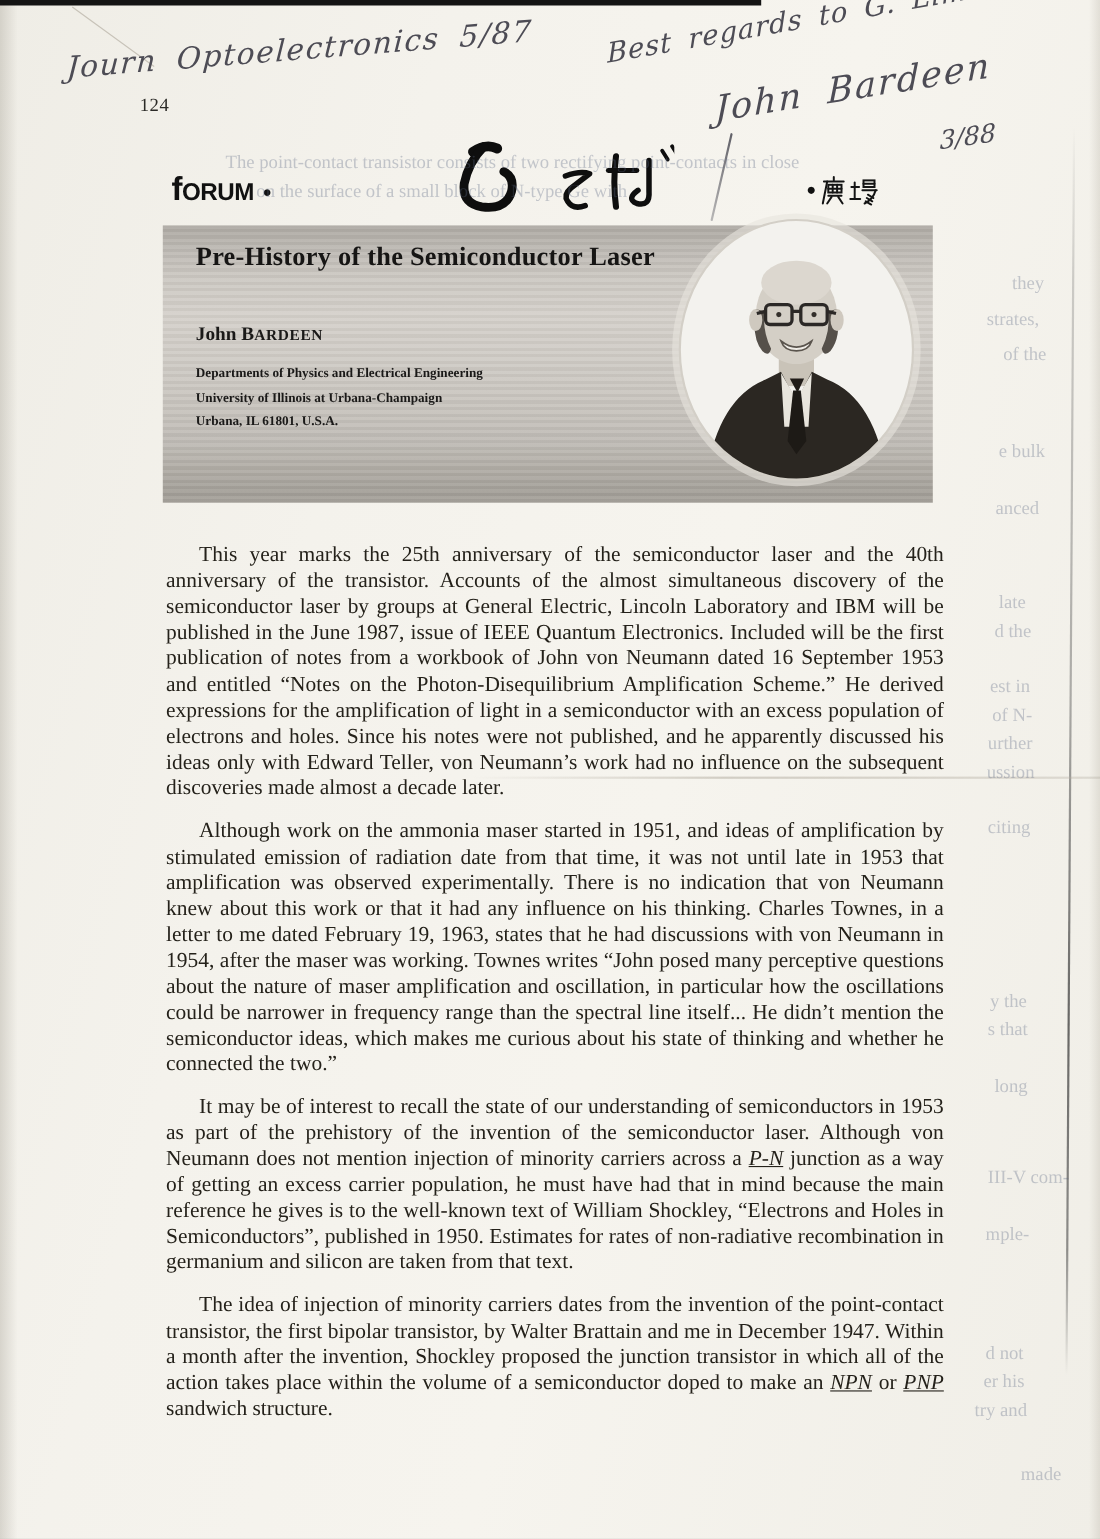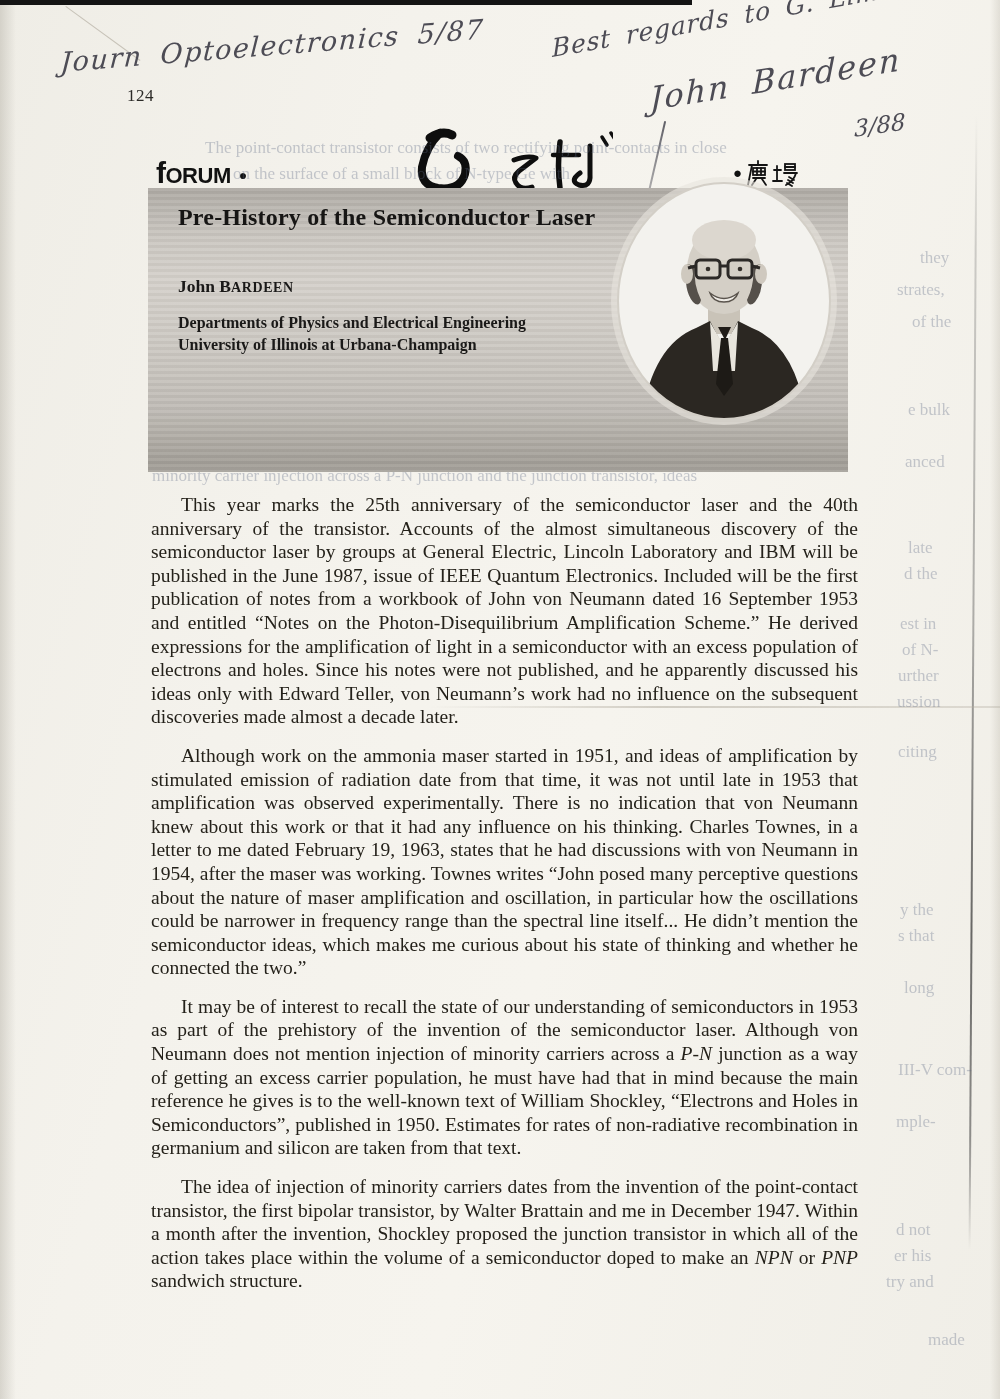--- a/index.html
+++ b/index.html
@@ -36,46 +36,45 @@
   .forum-logo-text::first-letter{font-size:30px;}
   .forum-logo-dot{font-size:14px;margin-left:8px;vertical-align:3px;}
   .calligraphy{position:absolute;left:408px;top:124px;}
   .forum-right{position:absolute;left:733px;top:160px;display:flex;align-items:center;gap:4px;color:#111;}
   .forum-right .dot{font-size:15px;line-height:1;}
 
   
   .bleed{position:absolute;color:rgba(92,102,132,0.33);font-size:17px;white-space:nowrap;filter:blur(0.5px);z-index:1;}
 
   
-  .header-box{position:absolute;left:148px;top:188px;width:700px;height:284px;box-sizing:border-box;padding:16px 0 0 30px;z-index:2;
+  .header-box{position:absolute;left:148px;top:205px;width:700px;height:252px;box-sizing:border-box;padding:16px 0 0 30px;z-index:2;
     background:
       repeating-linear-gradient(180deg,rgba(255,255,255,0.05) 0 3px,rgba(0,0,0,0.035) 3px 6px),
       linear-gradient(180deg,#aeaaa4 0%,#bbb7b1 7%,#ccc8c2 18%,#d5d1cb 32%,#d0ccc6 48%,#c9c5bf 64%,#c0bcb6 78%,#aeaaa3 90%,#a39f98 97%,#a8a49d 100%);}
   .article-title{margin:0;font-size:24px;font-weight:bold;color:#161514;letter-spacing:0.2px;font-family:"Liberation Serif",serif;}
   .author{margin-top:45px;font-size:17.5px;font-weight:bold;color:#1a1918;}
   .author .last-rest{font-size:14px;letter-spacing:0.6px;}
-  .affil{margin-top:15px;font-size:16px;font-weight:bold;line-height:21.5px;color:#1a1918;}
+  .affil{margin-top:15px;font-size:12px;font-weight:bold;line-height:21.5px;color:#1a1918;}
   .portrait{position:absolute;right:10px;top:-12px;width:228px;height:250px;}
 
   
   .body-text{position:absolute;left:136px;top:478px;width:737px;z-index:2;}
   .body-text p{margin:15px;text-indent:30px;text-align:justify;font-size:19.5px;line-height:23.6px;color:#24211a;}
-  .body-text i{font-style:italic;}
+  .body-text i{font-style:italic;text-decoration:underline;}
 </style>
 </head>
 <body>
 
 <div class="page">
 
   <div class="scan-strip"></div>
   <div class="crease-tl"></div>
 
   <span class="bleed" style="left:205px;top:138px">The point-contact transistor consists of two rectifying point-contacts in close</span>
   <span class="bleed" style="left:233px;top:164px">on the surface of a small block of N-type Ge with</span>
-  <span class="bleed" style="left:152px;top:466px">minority carrier injection across a P-N junction and the junction transistor, ideas</span>
   <span class="bleed" style="left:920px;top:248px">they</span>
   <span class="bleed" style="left:897px;top:280px">strates,</span>
   <span class="bleed" style="left:912px;top:312px">of the</span>
   <span class="bleed" style="left:908px;top:400px">e bulk</span>
   <span class="bleed" style="left:905px;top:452px">anced</span>
   <span class="bleed" style="left:908px;top:538px">late</span>
   <span class="bleed" style="left:904px;top:564px">d the</span>
   <span class="bleed" style="left:900px;top:614px">est in</span>
   <span class="bleed" style="left:902px;top:640px">of N-</span>
   <span class="bleed" style="left:898px;top:666px">urther</span>
@@ -145,20 +144,21 @@
 
   <div class="header-box">
     <h1 class="article-title">Pre-History of the Semiconductor Laser</h1>
     <div class="author">
       <span>John</span>
       <span><span>B</span><span class="last-rest">ARDEEN</span></span>
     </div>
     <div class="affil">
       <div>Departments of Physics and Electrical Engineering</div>
       <div>University of Illinois at Urbana-Champaign</div>
+      <div>Urbana, IL 61801, U.S.A.</div>
     </div>
 
     <div class="portrait">
       <svg width="228" height="250" viewBox="0 0 228 250" role="img">
         <defs>
           <clipPath id="ovalClip">
               <ellipse cx="114" cy="125" rx="106" ry="118"></ellipse>
             </clipPath>
         </defs>
         <ellipse cx="114" cy="125" rx="113" ry="124" fill="#e7e4dd" opacity="0.6"></ellipse>

